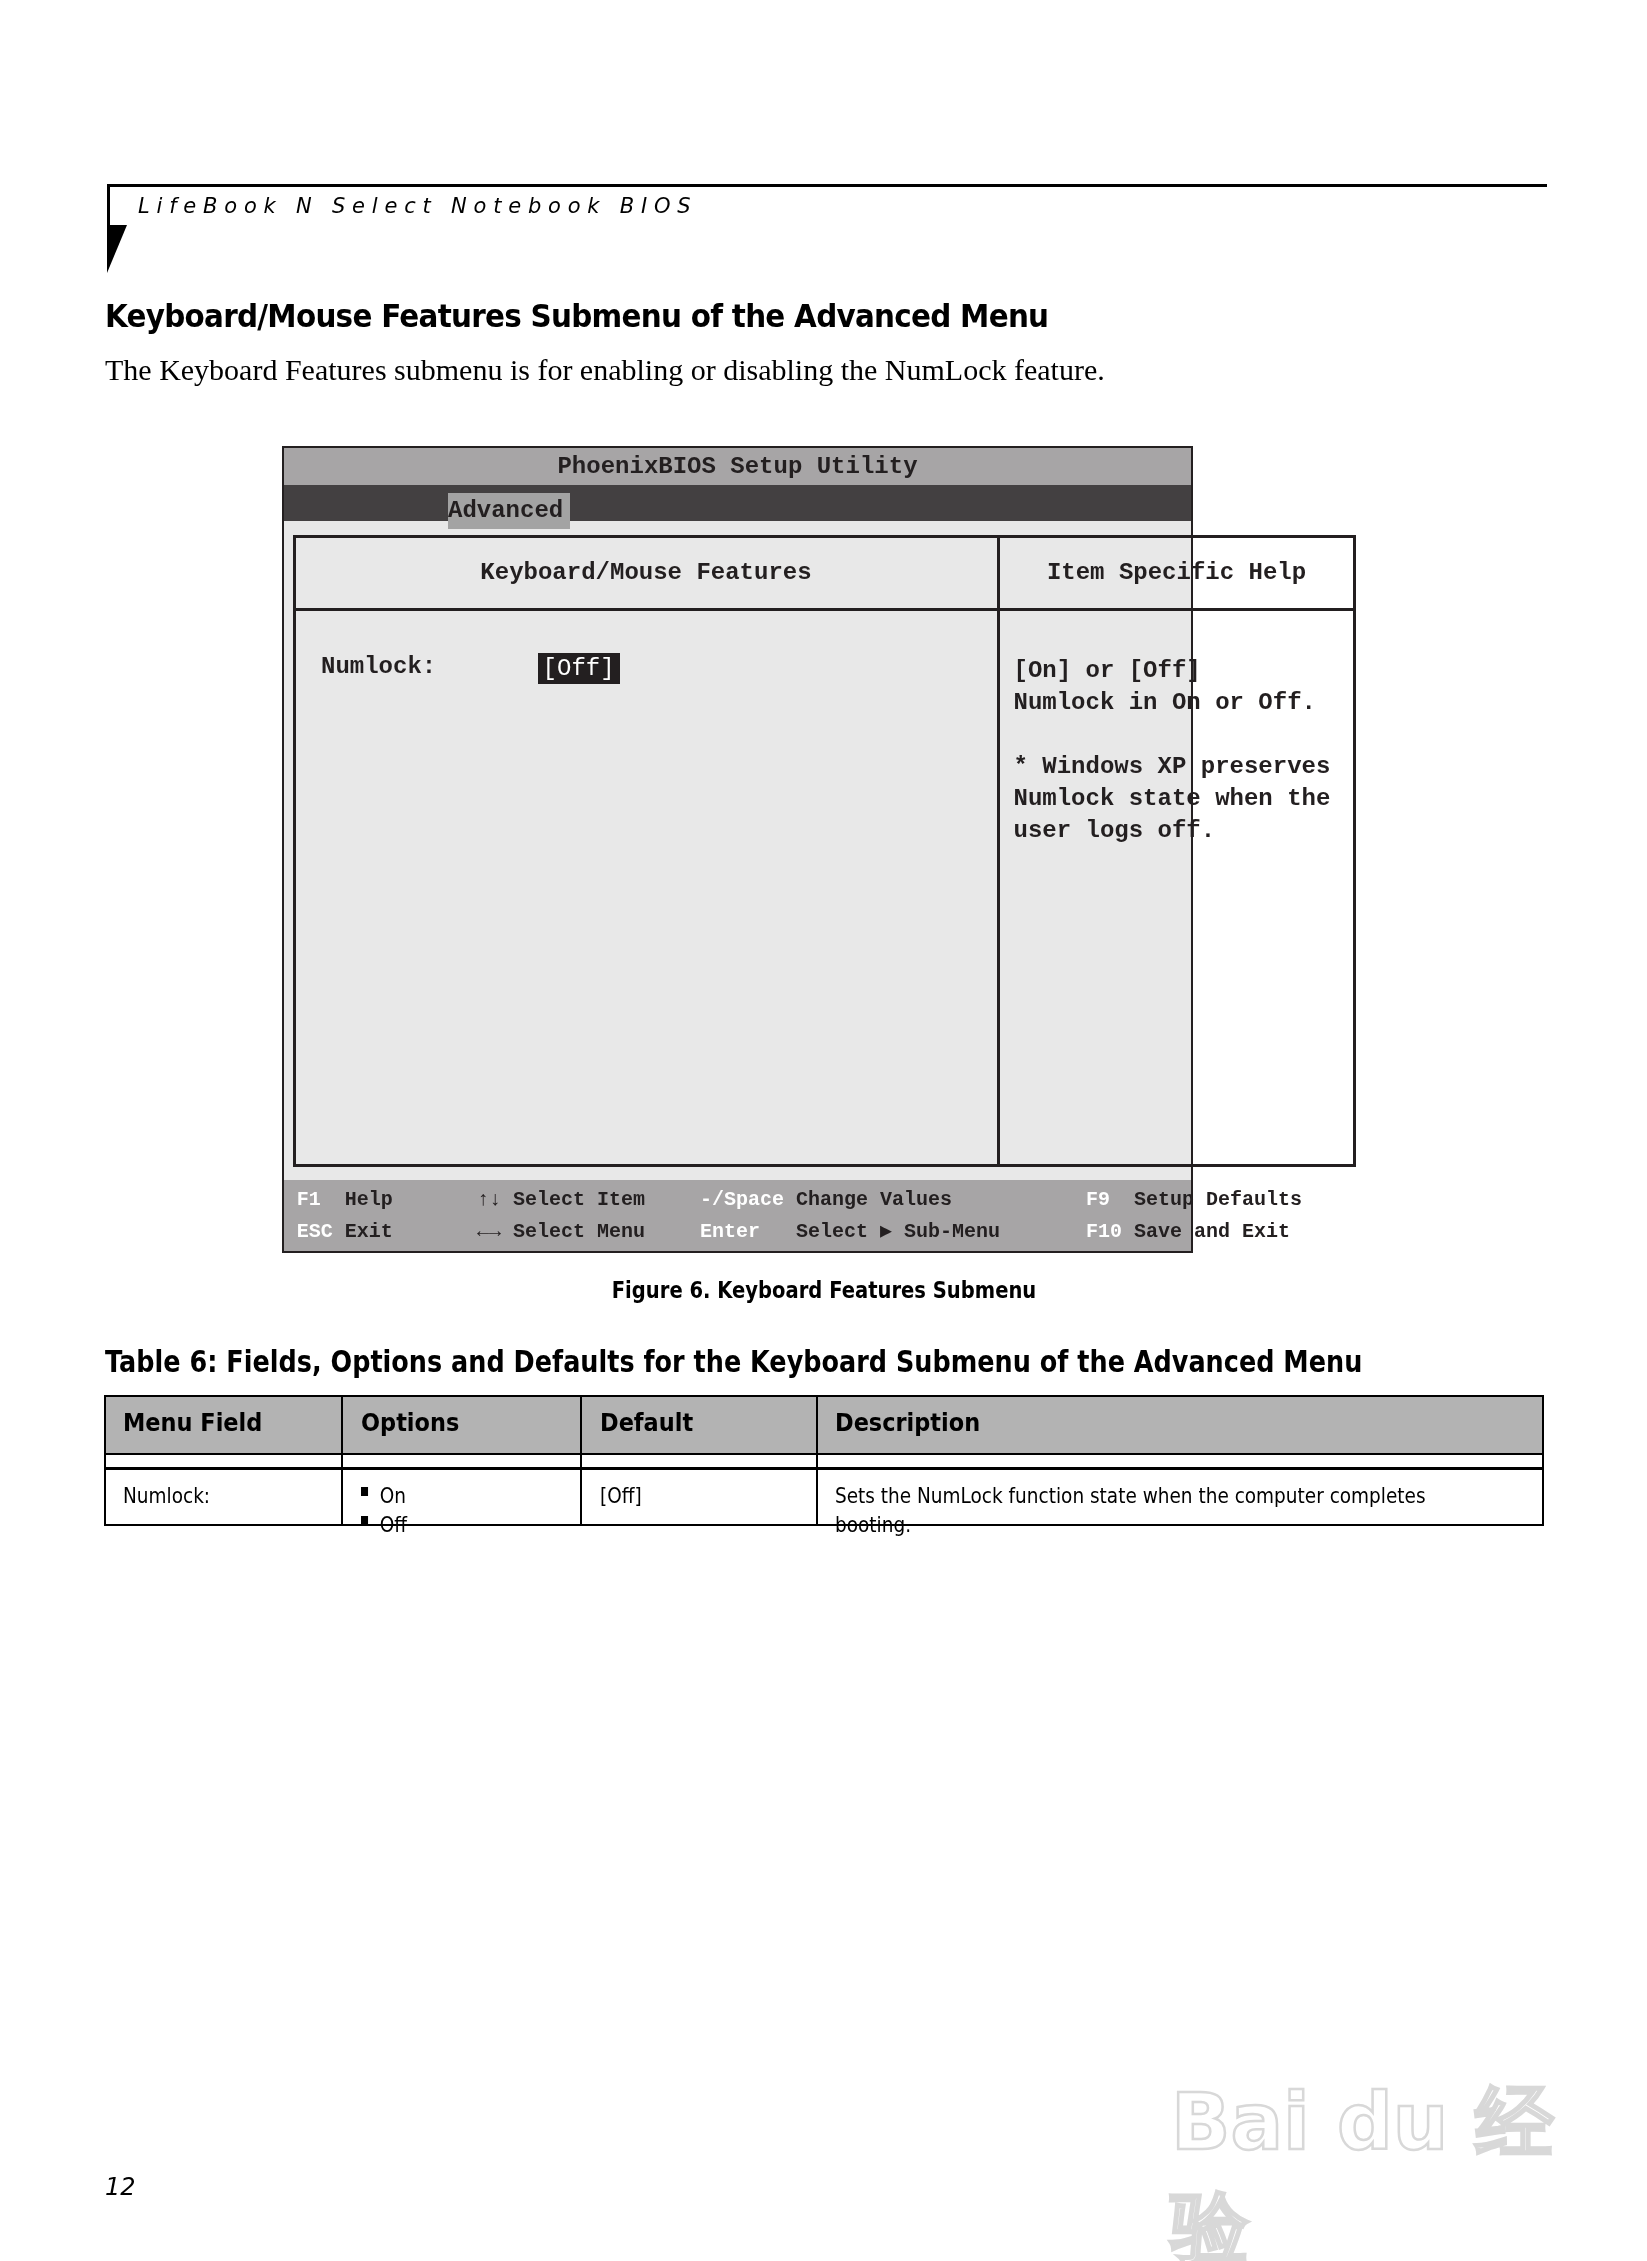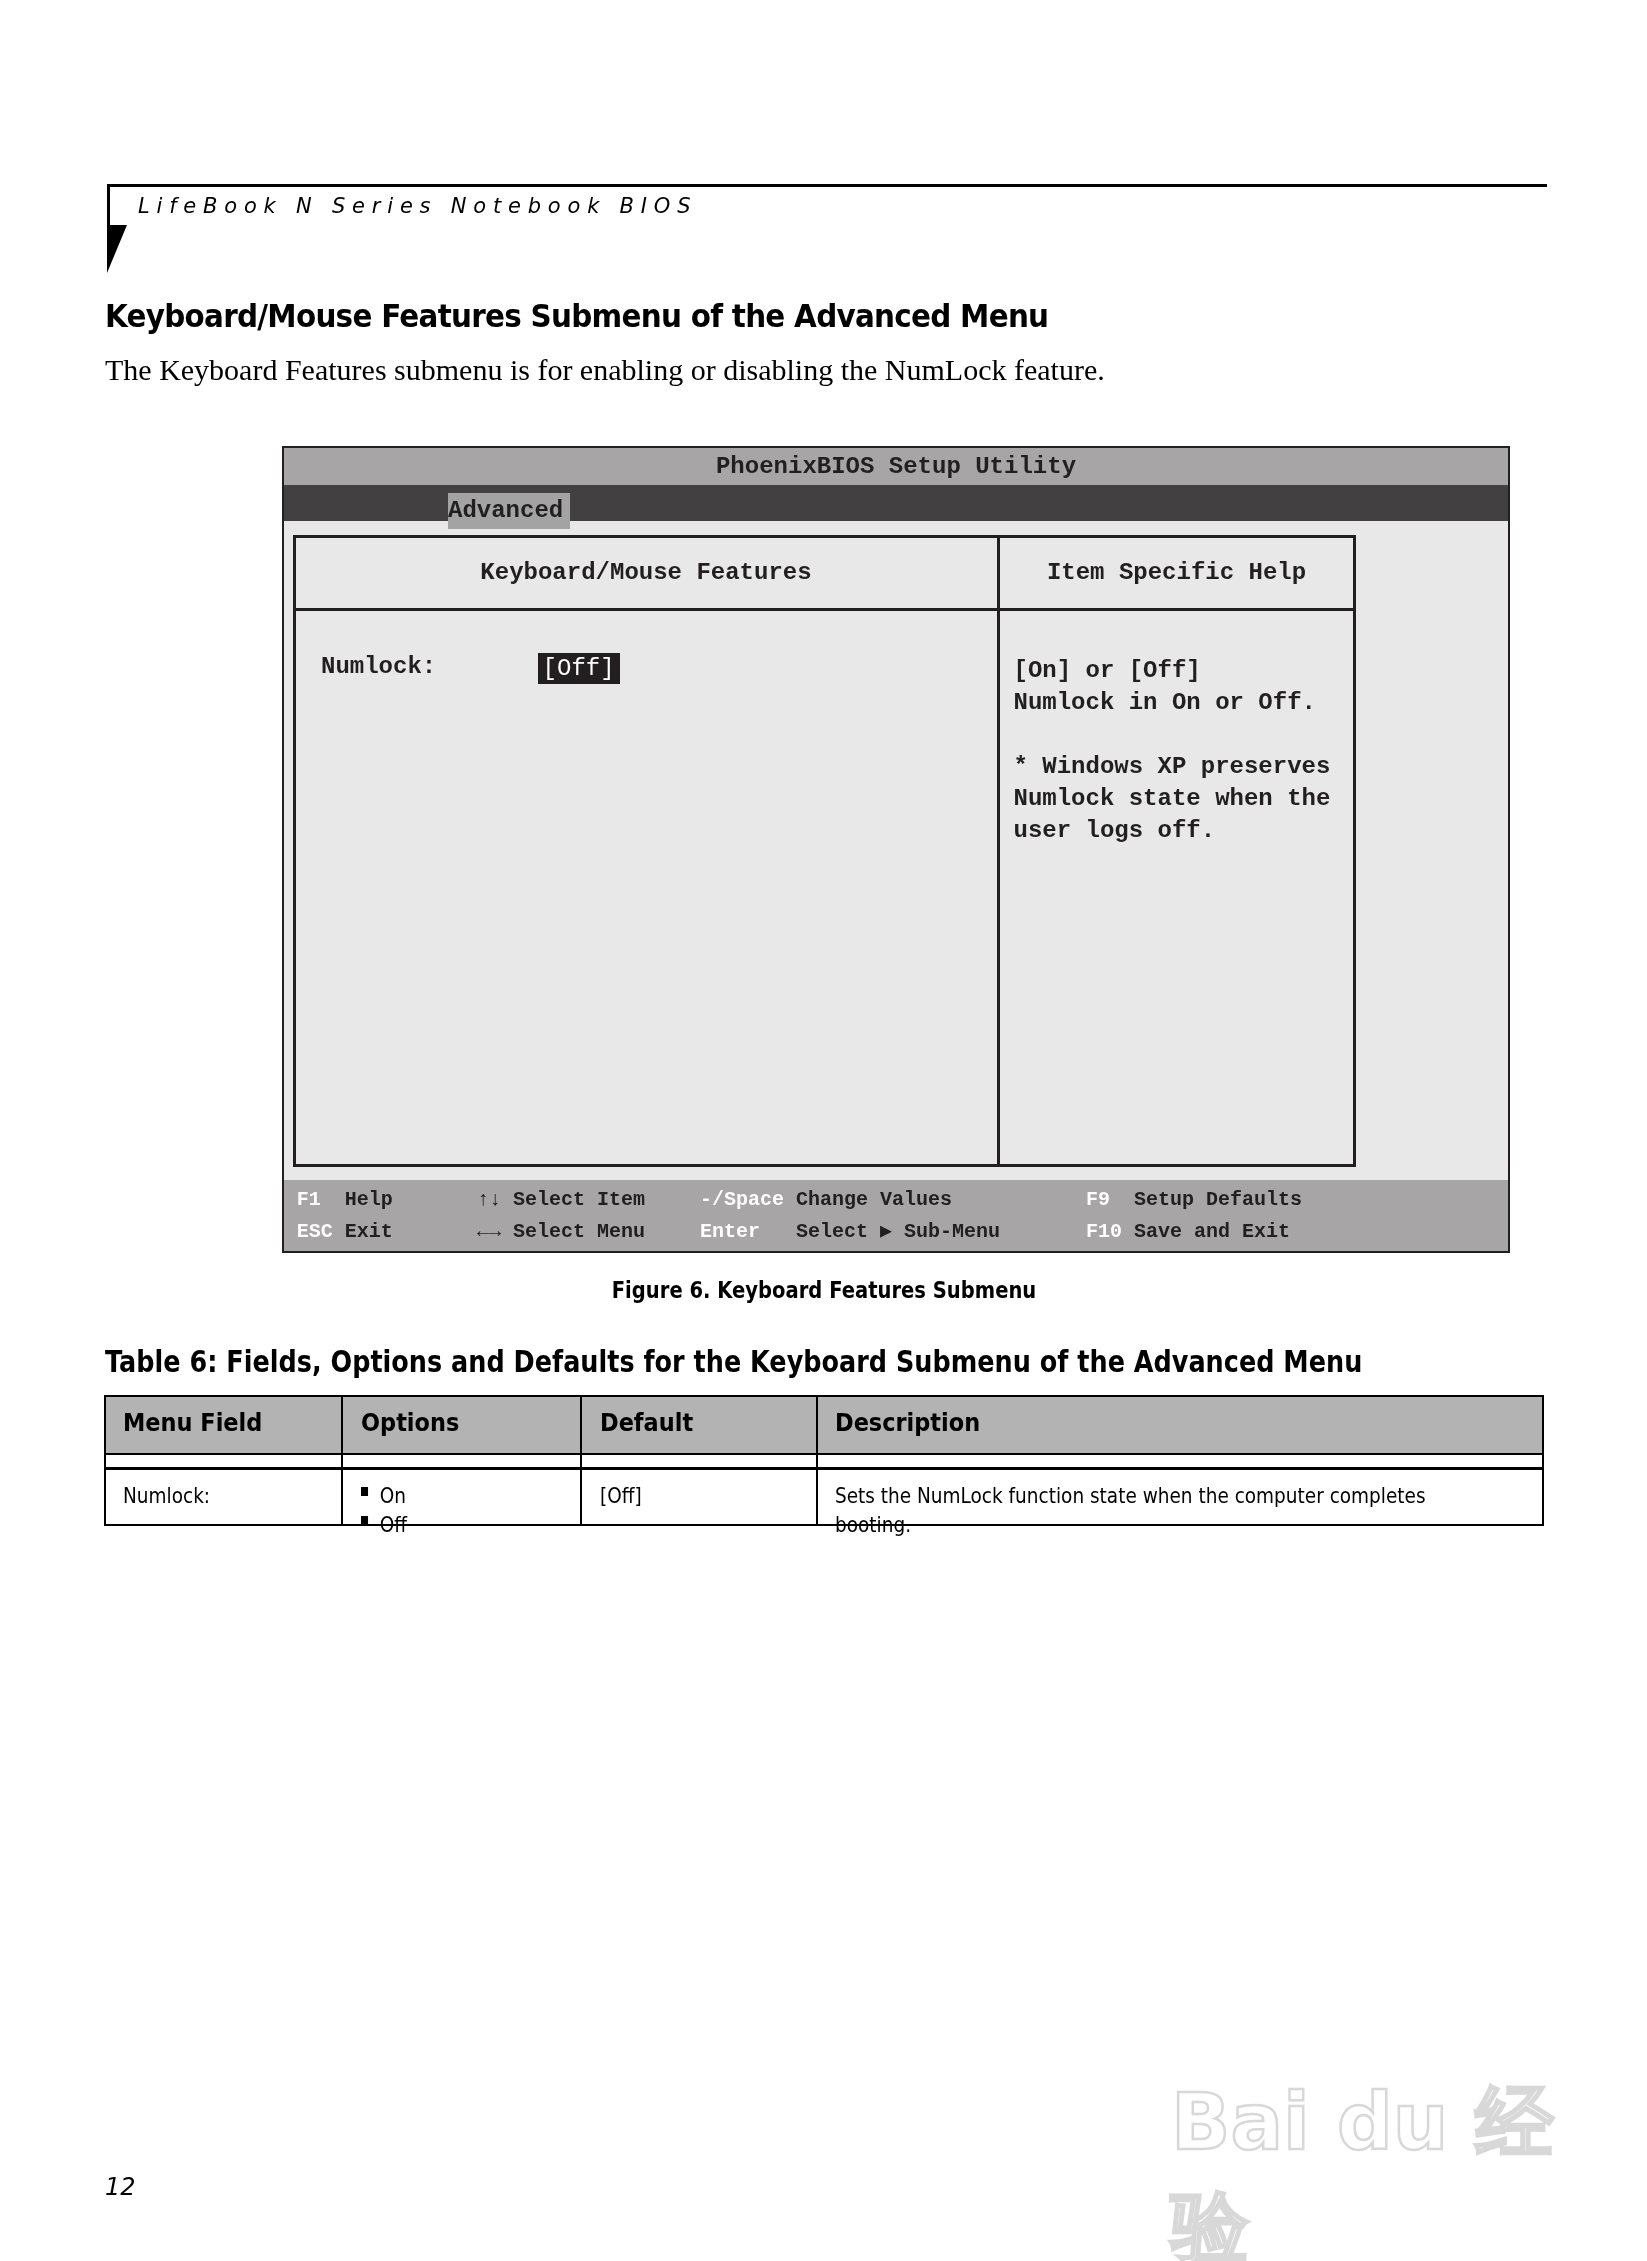--- a/index.html
+++ b/index.html
@@ -6,21 +6,21 @@
   body{width:1648px;height:2261px;position:relative;overflow:hidden;font-family:"Liberation Sans",sans-serif;color:#000;}
   .abs{position:absolute;}
   
   .hdr-rule{left:107px;top:184px;width:1440px;height:3.4px;background:#000;}
   .hdr-vline{left:107px;top:184px;width:2.5px;height:42px;background:#000;}
   .hdr-tri{left:107px;top:225px;width:0;height:0;border-left:20.4px solid #000;border-bottom:48px solid transparent;}
   .hdr-title{left:138px;top:194px;font-size:21px;font-style:italic;letter-spacing:6.8px;font-family:"DejaVu Sans",sans-serif;}
   .h2{left:105px;top:297px;font-size:32px;font-weight:bold;font-family:"DejaVu Sans",sans-serif;letter-spacing:-0.8px;transform:scaleX(.92);transform-origin:left;}
   .intro{left:105px;top:353px;font-size:30px;font-family:"Liberation Serif",serif;}
   
-  .bios{left:282px;top:446px;width:1228px;height:807px;border:2.5px solid #231f20;box-sizing:border-box;background:#e8e8e8;font-family:"Liberation Mono",monospace;font-weight:bold;}
+  .bios{left:282px;top:446px;width:911px;height:807px;border:2.5px solid #231f20;box-sizing:border-box;background:#e8e8e8;font-family:"Liberation Mono",monospace;font-weight:bold;}
   .bios-title{position:absolute;left:0;top:0;right:0;height:37px;background:#a7a5a6;color:#231f20;text-align:center;font-size:24px;line-height:37px;}
   .bios-tabbar{position:absolute;left:0;top:37px;right:0;height:36px;background:#434041;}
   .bios-tab{position:absolute;left:164px;top:8px;width:122px;height:36px;background:#a3a3a3;color:#231f20;font-size:24px;line-height:36px;text-align:left;}
   .bios-inner{position:absolute;left:8.5px;top:87px;width:1063px;height:632px;border:3.4px solid #231f20;box-sizing:border-box;}
   .bios-vdiv{position:absolute;left:701px;top:0;bottom:0;width:3.4px;background:#231f20;}
   .bios-hdiv{position:absolute;left:0;right:0;top:70px;height:3.4px;background:#231f20;}
   .col-head{position:absolute;top:0;height:70px;line-height:70px;text-align:center;font-size:24px;color:#231f20;}
   .field-label{position:absolute;left:25.5px;top:115px;font-size:24px;color:#231f20;}
   .field-value{position:absolute;left:242px;top:115px;height:31px;padding:0 5.1px;background:#231f20;color:#fff;font-size:24px;line-height:31px;font-weight:normal;}
   .help{position:absolute;left:718px;top:117px;font-size:24px;line-height:32px;color:#231f20;white-space:pre;}
@@ -43,21 +43,21 @@
   .wm{left:1171px;top:2012px;width:390px;height:195px;color:#e2e2e2;font-family:"DejaVu Sans",sans-serif;}
   .wm .big{position:absolute;left:0;top:59px;font-size:78px;font-weight:bold;color:#fff;-webkit-text-stroke:2.5px #d8d8d8;}
   .wm .url{position:absolute;left:0;top:153px;font-size:41px;font-weight:bold;color:#fff;-webkit-text-stroke:1.7px #d8d8d8;}
 </style>
 </head>
 <body>
 
 <div class="abs hdr-rule"></div>
 <div class="abs hdr-vline"></div>
 <div class="abs hdr-tri"></div>
-<div class="abs hdr-title">LifeBook N Series Notebook BIOS</div>
+<div class="abs hdr-title">LifeBook N Select Notebook BIOS</div>
 
 <div class="abs h2">Keyboard/Mouse Features Submenu of the Advanced Menu</div>
 <div class="abs intro">The Keyboard Features submenu is for enabling or disabling the NumLock feature.</div>
 
 <div class="abs bios">
   <div class="bios-title">PhoenixBIOS Setup Utility</div>
   <div class="bios-tabbar">
     <div class="bios-tab">Advanced</div>
   </div>
   <div class="bios-inner">

